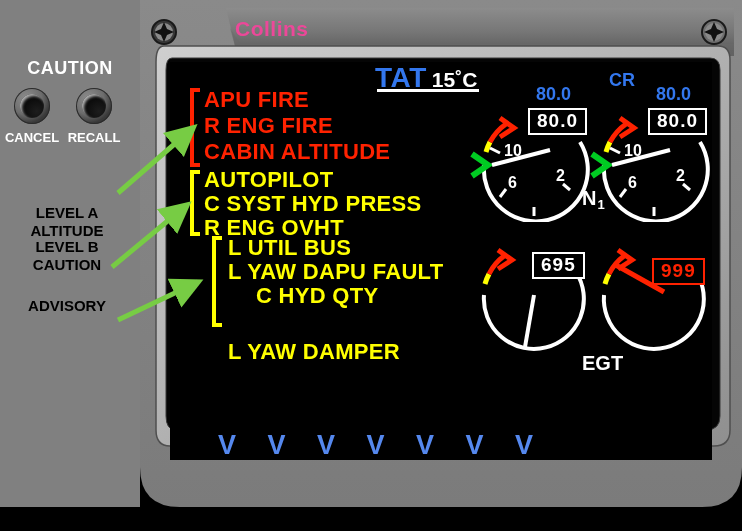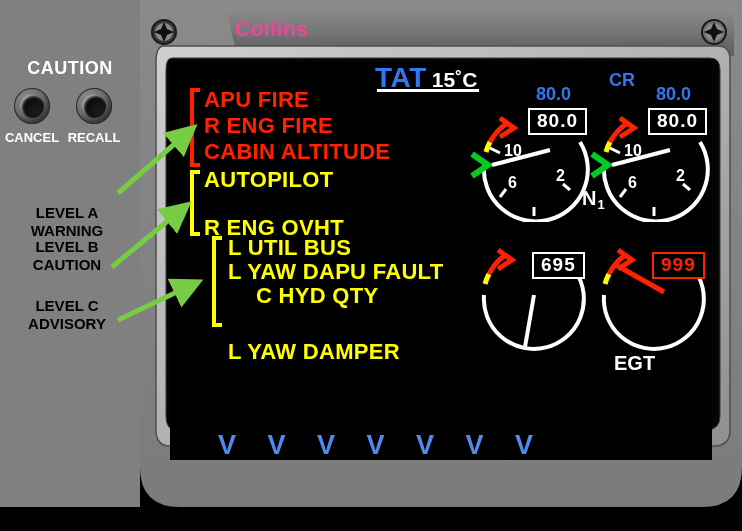--- a/index.html
+++ b/index.html
@@ -208,28 +208,27 @@
     <div class="caution-title">CAUTION</div>
 
     <div class="btn-well btn-cancel"></div>
     <div class="btn-well btn-recall"></div>
 
     <div class="btn-label lbl-cancel">CANCEL</div>
     <div class="btn-label lbl-recall">RECALL</div>
 
     <div class="level-label lvl-a">
       <div>LEVEL A</div>
-      <div>WARNING</div>
+      <div>ALTITUDE</div>
     </div>
     <div class="level-label lvl-b">
       <div>LEVEL B</div>
       <div>CAUTION</div>
     </div>
     <div class="level-label lvl-c">
-      <div>LEVEL C</div>
       <div>ADVISORY</div>
     </div>
   </div>
 
   <svg class="bezel-outer" viewBox="0 0 602 507">
     <defs>
       <linearGradient id="gTopBar" x1="0" y1="0" x2="0" y2="1">
         <stop offset="0%" stop-color="#8c8c8c"></stop>
         <stop offset="55%" stop-color="#777777"></stop>
         <stop offset="100%" stop-color="#5f5f5f"></stop>
@@ -283,20 +282,21 @@
       <path d="M30,110 H22 V172 H30" stroke="#ffff00" stroke-width="4" fill="none"></path>
 
       <path d="M52,176 H44 V263 H52" stroke="#ffff00" stroke-width="4" fill="none"></path>
     </svg>
 
     <div class="msg red" style="left:34px; top:25px;">APU FIRE</div>
     <div class="msg red" style="left:34px; top:51px;">R ENG FIRE</div>
     <div class="msg red" style="left:34px; top:77px;">CABIN ALTITUDE</div>
 
     <div class="msg yellow" style="left:34px; top:105px;">AUTOPILOT</div>
+    <div class="msg yellow" style="left:34px; top:129px;">C SYST HYD PRESS</div>
     <div class="msg yellow" style="left:34px; top:153px;">R ENG OVHT</div>
 
     <div class="msg yellow" style="left:58px; top:173px;">L UTIL BUS</div>
     <div class="msg yellow" style="left:58px; top:197px;">L YAW DAPU FAULT</div>
     <div class="msg yellow" style="left:58px; top:221px;margin-left:28px;">C HYD QTY</div>
     <div class="msg yellow" style="left:58px; top:245px;margin-top:32px;">L YAW DAMPER</div>
 
     <svg class="gauge" style="left:300px; top:40px; width:130px; height:120px;" viewBox="0 0 130 120">
 
       <path d="M 14,63 A 52,52 0 1 0 110,40" stroke="#ffffff" stroke-width="4" fill="none" stroke-linecap="butt"></path>
@@ -357,23 +357,23 @@
     <div class="digibox" style="left:362px; top:190px;">695</div>
 
     <svg class="gauge" style="left:422px; top:180px; width:130px; height:115px;" viewBox="0 0 130 115">
       <path d="M 12,53 A 50,50 0 1 0 104,30" stroke="#ffffff" stroke-width="4" fill="none"></path>
       <path d="M 13,42 A 50,50 0 0 1 17,32" stroke="#ffff00" stroke-width="5" fill="none"></path>
       <path d="M 17,32 A 50,50 0 0 1 32,14" stroke="#ff2200" stroke-width="5" fill="none"></path>
       <path d="M 26,8 L 40,18 L 26,27" stroke="#ff2200" stroke-width="5" fill="none"></path>
 
       <line x1="72" y1="50" x2="22" y2="22" stroke="#ff2200" stroke-width="5"></line>
     </svg>
-    <div class="digibox alarm" style="left:482px; top:190px;">999</div>
-
-    <div class="gauge-name" style="left:412px; top:290px;margin-left:32px;">EGT</div>
+    <div class="digibox alarm" style="left:482px; top:196px;">999</div>
+
+    <div class="gauge-name" style="left:412px; top:290px;">EGT</div>
 
     <div class="chev-row">V V V V V V V</div>
   </div>
 
   <svg class="arrows" viewBox="0 0 742 531">
     <defs>
       <marker id="ahead" markerWidth="7" markerHeight="7" refX="5.2" refY="3.2" orient="auto" markerUnits="strokeWidth">
         <path d="M0,0 L6.4,3.2 L0,6.4 z" fill="#77cc44"></path>
       </marker>
     </defs>

